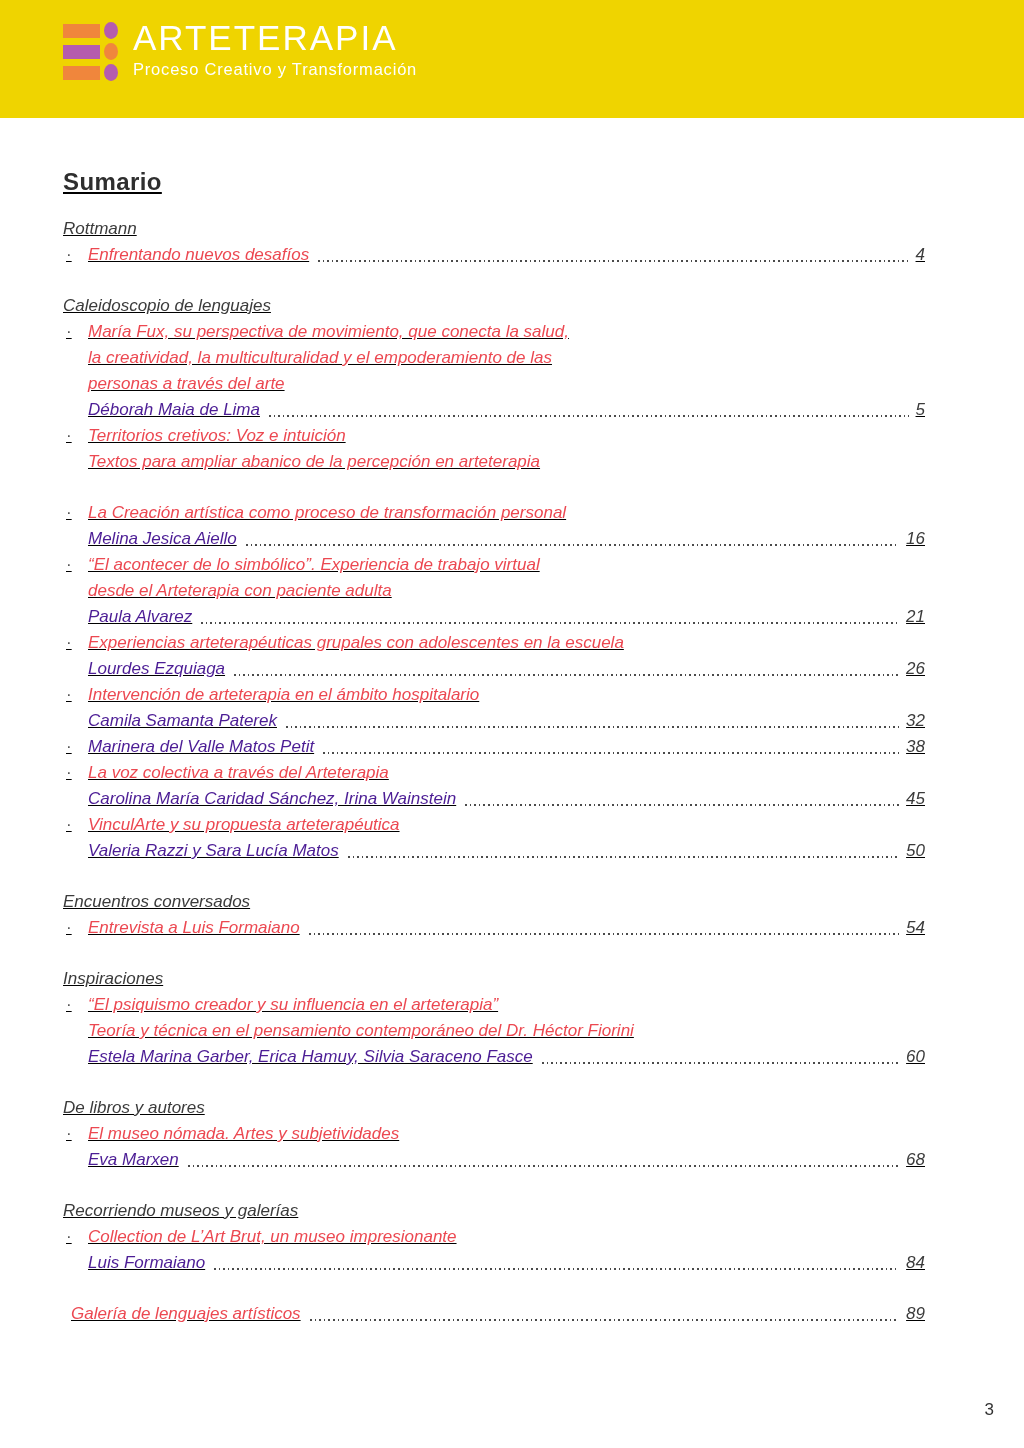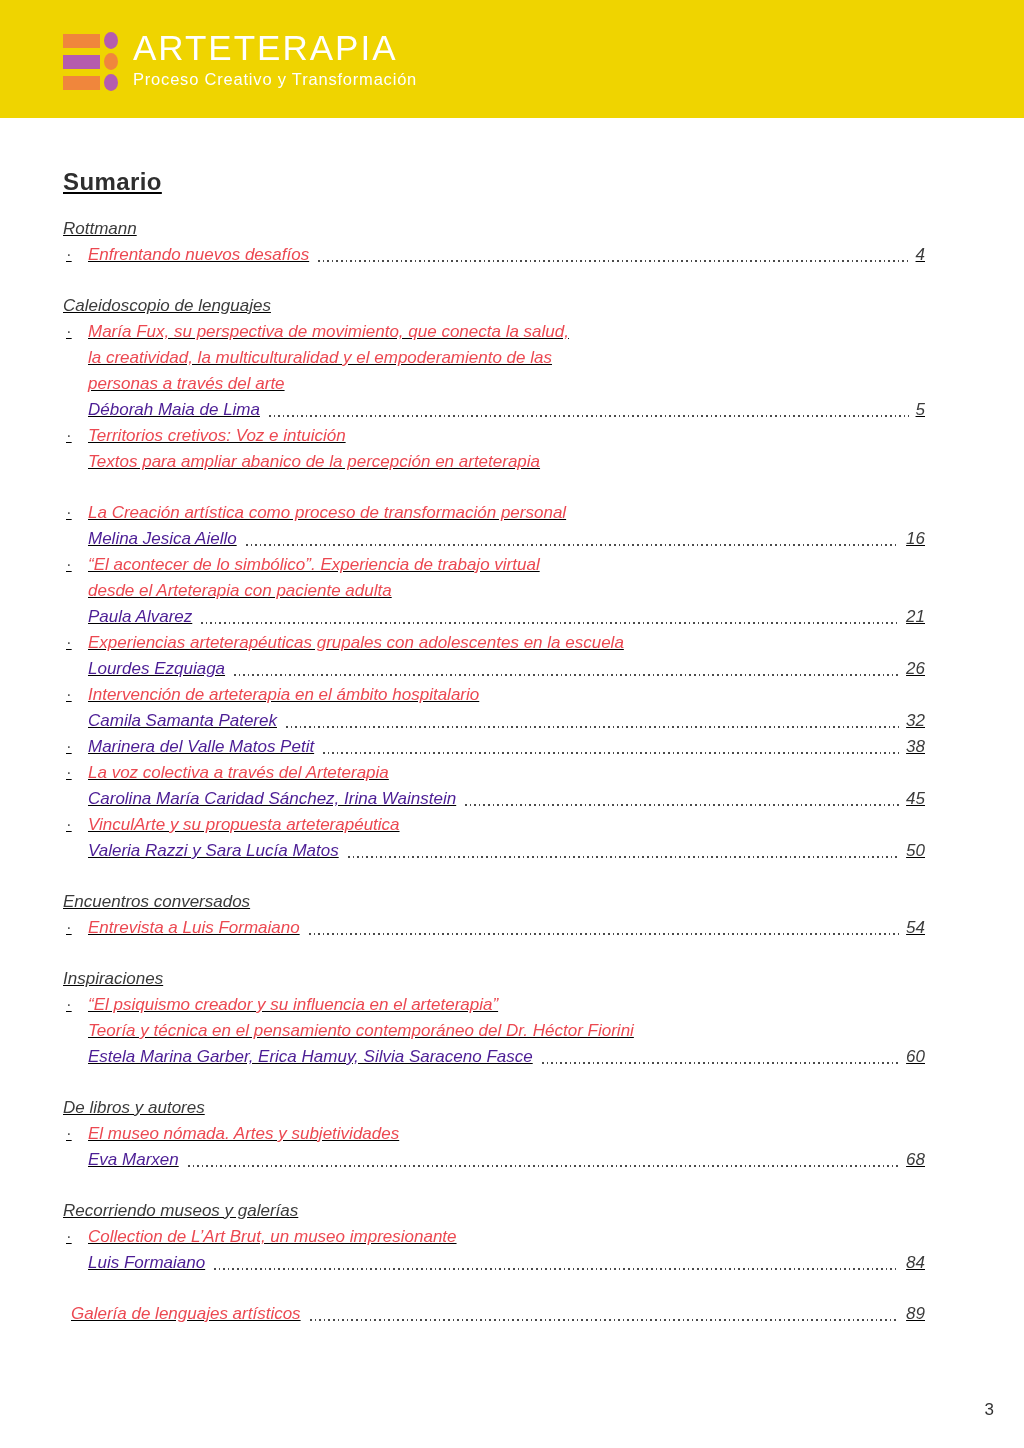--- a/index.html
+++ b/index.html
@@ -16,21 +16,21 @@
 
   
   .banner {
     position: absolute;
     top: 0; left: 0;
     width: 100%;
     height: 118px;
     background: #efd400;
     display: flex;
     align-items: flex-start;
-    padding: 30px 0 0 63px;
+    padding: 20px 0 0 63px;
   }
   .logo {
     display: flex;
     flex-direction: column;
     gap: 4px;
     margin-right: 15px;
     margin-top: 2px;
   }
   .logo-row { display: flex; align-items: center; gap: 4px; height: 17px; }
   .logo-bar { width: 37px; height: 14px; }

